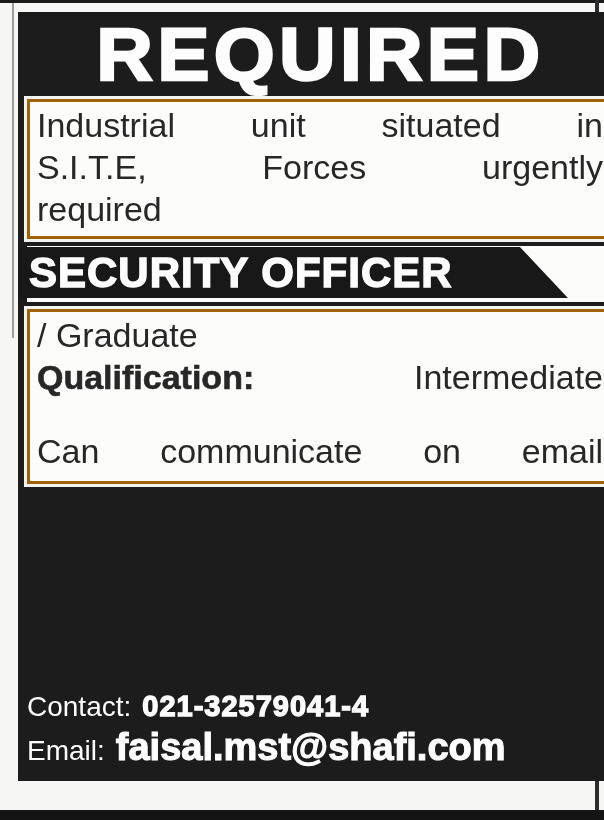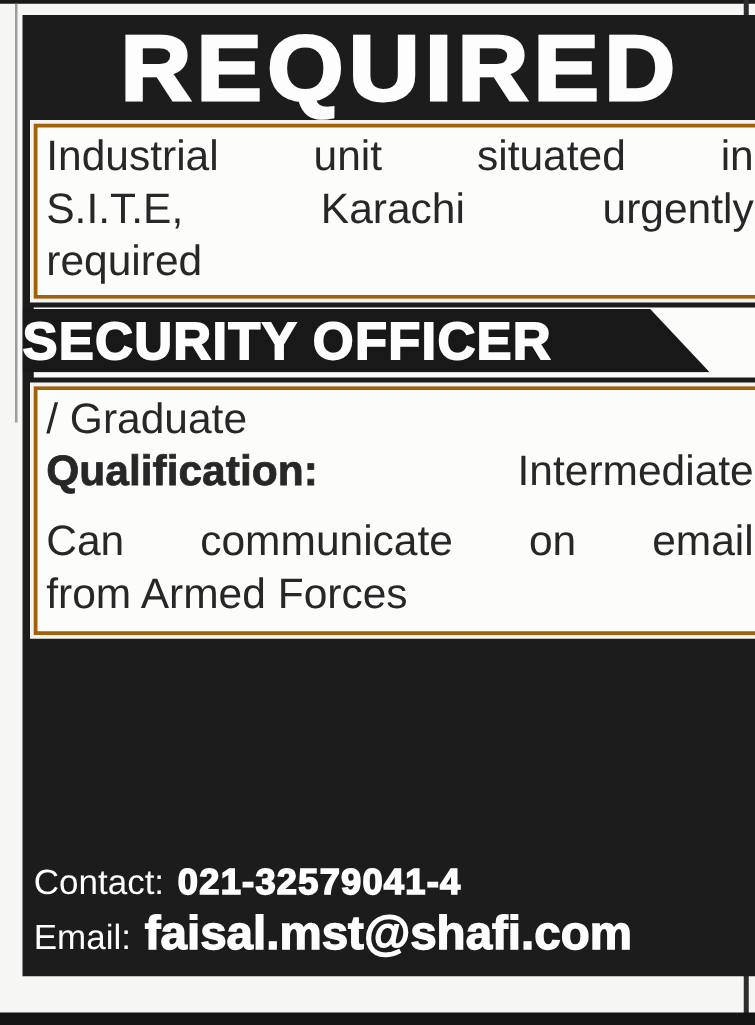--- a/index.html
+++ b/index.html
@@ -35,24 +35,24 @@
   .jline b{font-weight:bold;-webkit-text-stroke:0.6px #272727;}
 
   .ribbon-row{flex:0 0 auto;position:relative;height:56px;background:#fcfcfb;margin:0 0 6px;}
   .ribbon{
     position:absolute;left:-9px;top:1px;width:564px;height:51px;background:#181818;
     clip-path:polygon(0 0,89% 0,97.5% 100%,0 100%);
     display:flex;align-items:center;
   }
   .ribbon-text{
     color:#fdfdfd;font-size:42px;font-weight:bold;line-height:1;
-    -webkit-text-stroke:1.4px #fdfdfd;letter-spacing:1px;white-space:nowrap;
+    -webkit-text-stroke:1.4px #fdfdfd;letter-spacing:1px;padding-left:11px;white-space:nowrap;
   }
   .body-panel{padding-bottom:9px;}
-  .spec-block + .spec-block{margin-top:14px;}
+  .spec-block + .spec-block{margin-top:32px;}
 
   .contact{
     flex:0 0 auto;margin-top:auto;color:#fdfdfd;text-align:center;padding:8px 0 12px;
   }
   .c-line{display:flex;align-items:baseline;gap:11px;white-space:nowrap;}
   .c-label{font-size:28px;font-weight:normal;}
   .c-phone{font-size:29px;font-weight:bold;letter-spacing:1px;-webkit-text-stroke:1.3px #fdfdfd;}
   .c-hours{font-size:29px;line-height:33px;margin-top:-1px;}
   .c-line.email{margin-top:3px;}
   .c-email{font-size:38px;font-weight:bold;-webkit-text-stroke:1.1px #fdfdfd;}
@@ -67,38 +67,37 @@
   <div class="rule-bottom"></div>
 
   <div class="ad">
 
     <div class="req-banner">
       <span class="req-text">REQUIRED</span>
     </div>
 
     <div class="panel">
         <div class="jline stretch">Industrial unit situated in</div>
-        <div class="jline stretch">S.I.T.E, Karachi urgently</div>
+        <div class="jline stretch">S.I.T.E, Forces urgently</div>
         <div class="jline">required</div>
       </div>
 
     <div class="ribbon-row">
       <div class="ribbon">
         <span class="ribbon-text">SECURITY OFFICER</span>
       </div>
     </div>
 
     <div class="panel body-panel">
       <div class="spec-block">
           <div class="jline">/ Graduate</div>
           <div class="jline stretch"><b>Qualification:</b> Intermediate</div>
         </div>
       <div class="spec-block">
           <div class="jline stretch">Can communicate on email</div>
-          <div class="jline">from Armed Forces</div>
         </div>
     </div>
 
     <div class="contact">
       <div class="c-line">
         <span class="c-label">Contact:</span>
         <span class="c-phone">021-32579041-4</span>
       </div>
       <div class="c-line email">
         <span class="c-label">Email:</span>

